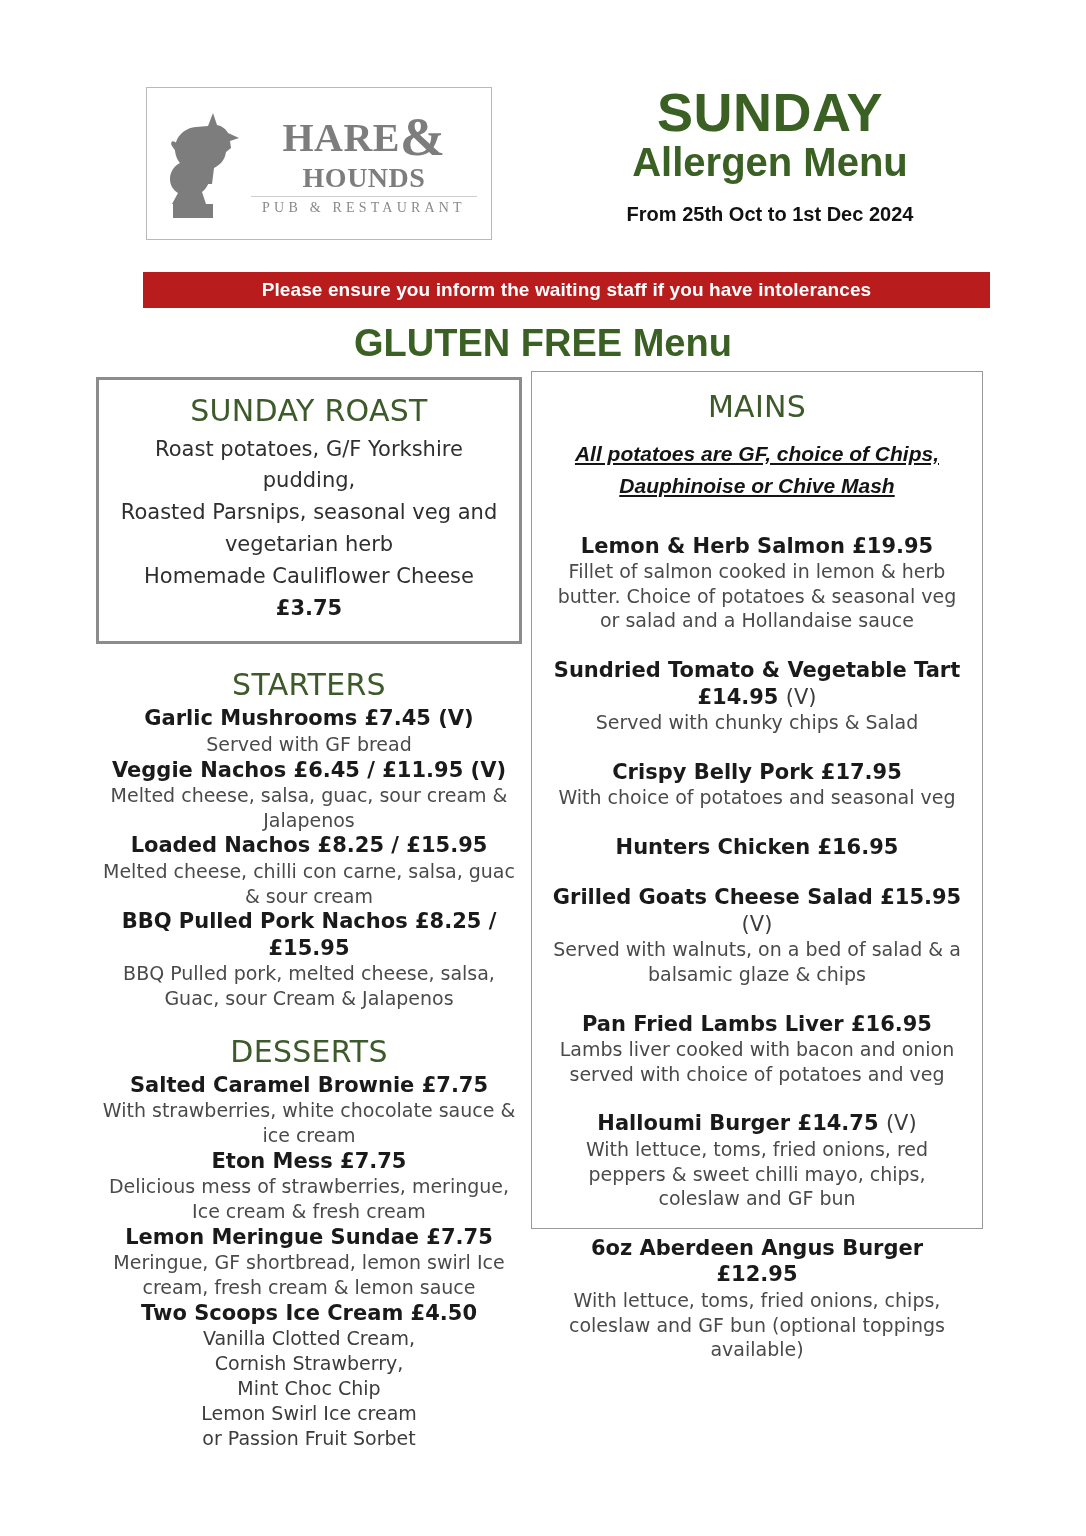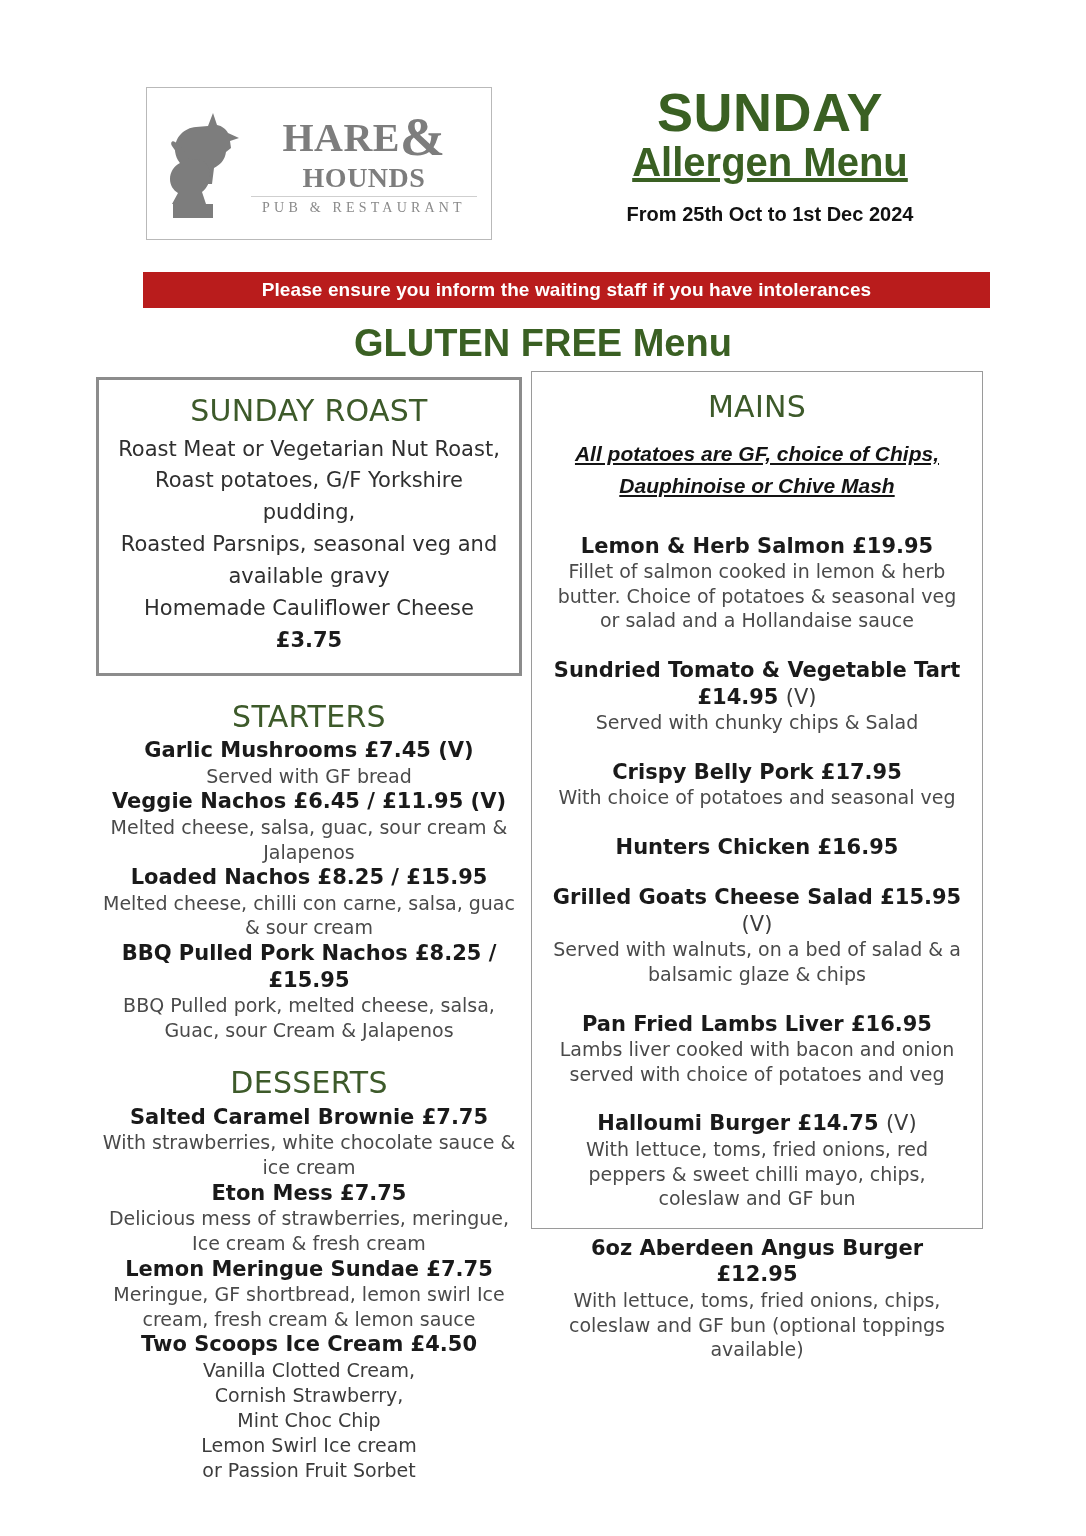--- a/index.html
+++ b/index.html
@@ -70,21 +70,20 @@
     line-height: 1.05;
     letter-spacing: 0.5px;
   }
   .title-sub {
     font-family: "Liberation Sans", sans-serif;
     font-weight: 700;
     font-size: 40px;
     color: #3a6023;
     line-height: 1.15;
     margin-top: -2px;
-    text-decoration: underline;
   }
   .title-dates {
     font-family: "Liberation Sans", sans-serif;
     font-weight: 700;
     font-size: 20px;
     color: #111111;
     margin-top: 18px;
   }
 
   
@@ -242,24 +241,23 @@
 
 <div class="notice">Please ensure you inform the waiting staff if you have intolerances</div>
 
 <div class="gf-heading">GLUTEN FREE Menu</div>
 
 <div class="col-left">
 
   <div class="roast-box">
     <div class="sec-head">SUNDAY ROAST</div>
     <div class="roast-lines">
-      <div>Roast Meat or Vegetarian Nut Roast,</div>
       <div>Roast potatoes, G/F Yorkshire pudding,</div>
       <div>Roasted Parsnips, seasonal veg and</div>
-      <div>available gravy</div>
+      <div>vegetarian herb</div>
       <div><span>Homemade Cauliflower Cheese </span><b>£3.75</b></div>
     </div>
   </div>
 
   <div class="section-left starters-list">
     <div class="sec-head">STARTERS</div>
 
     <div class="item">
       <div class="item-name">Garlic Mushrooms £7.45 (V)</div>
       <div class="item-desc">Served with GF bread</div>

